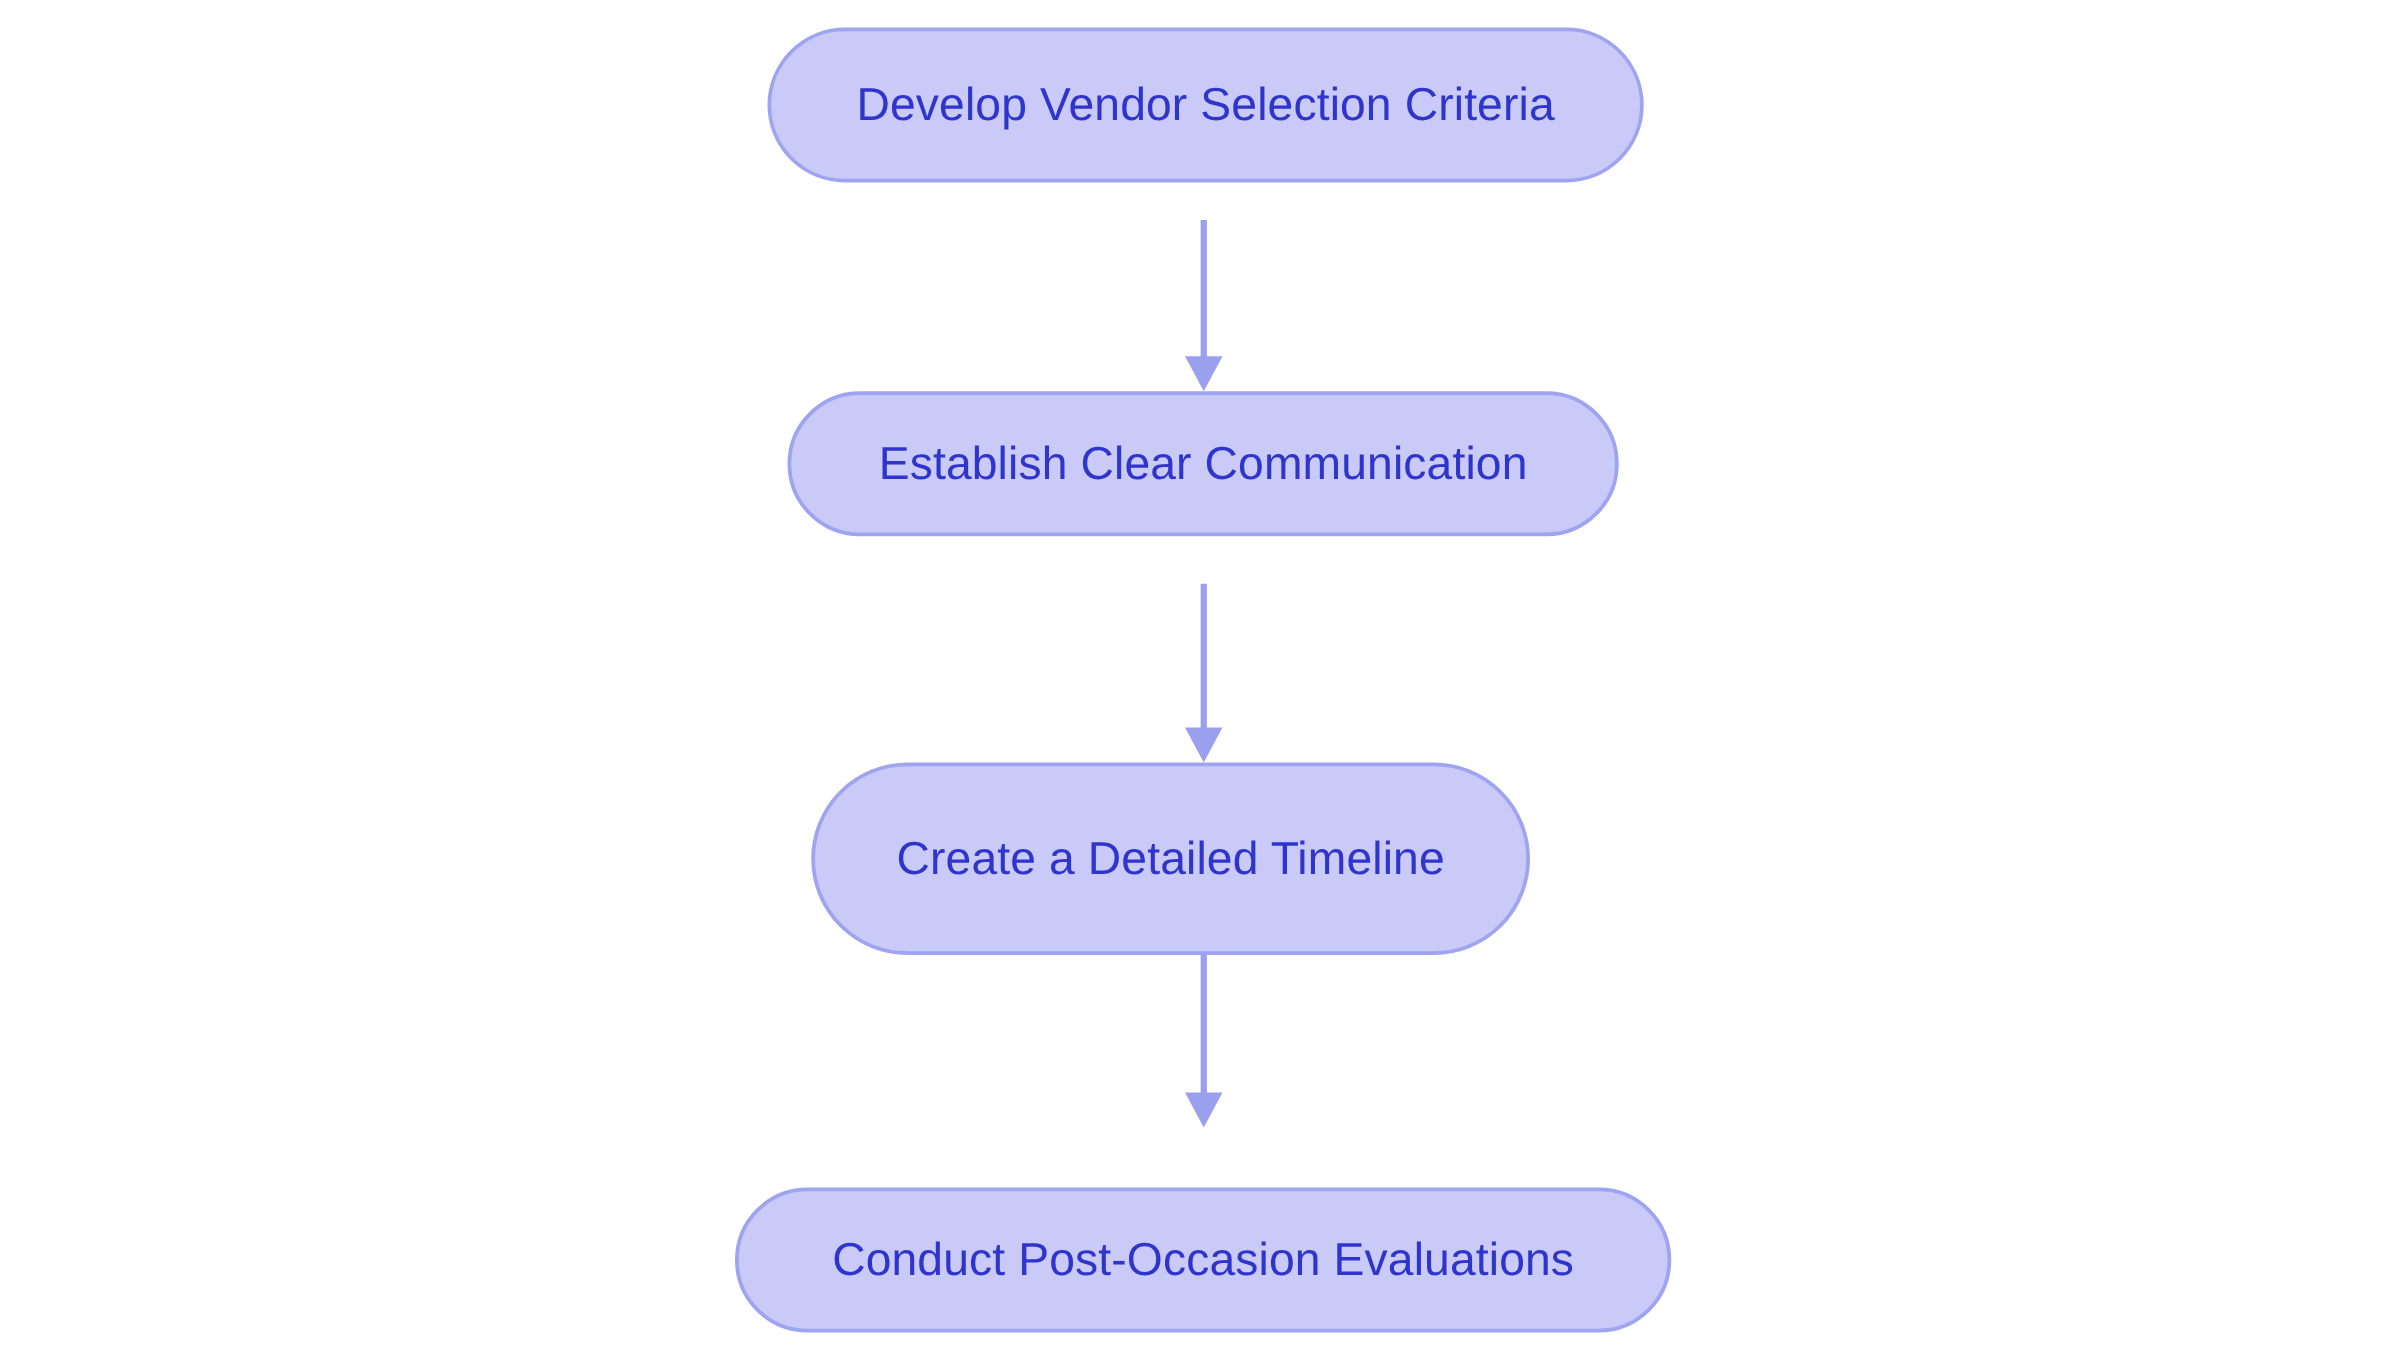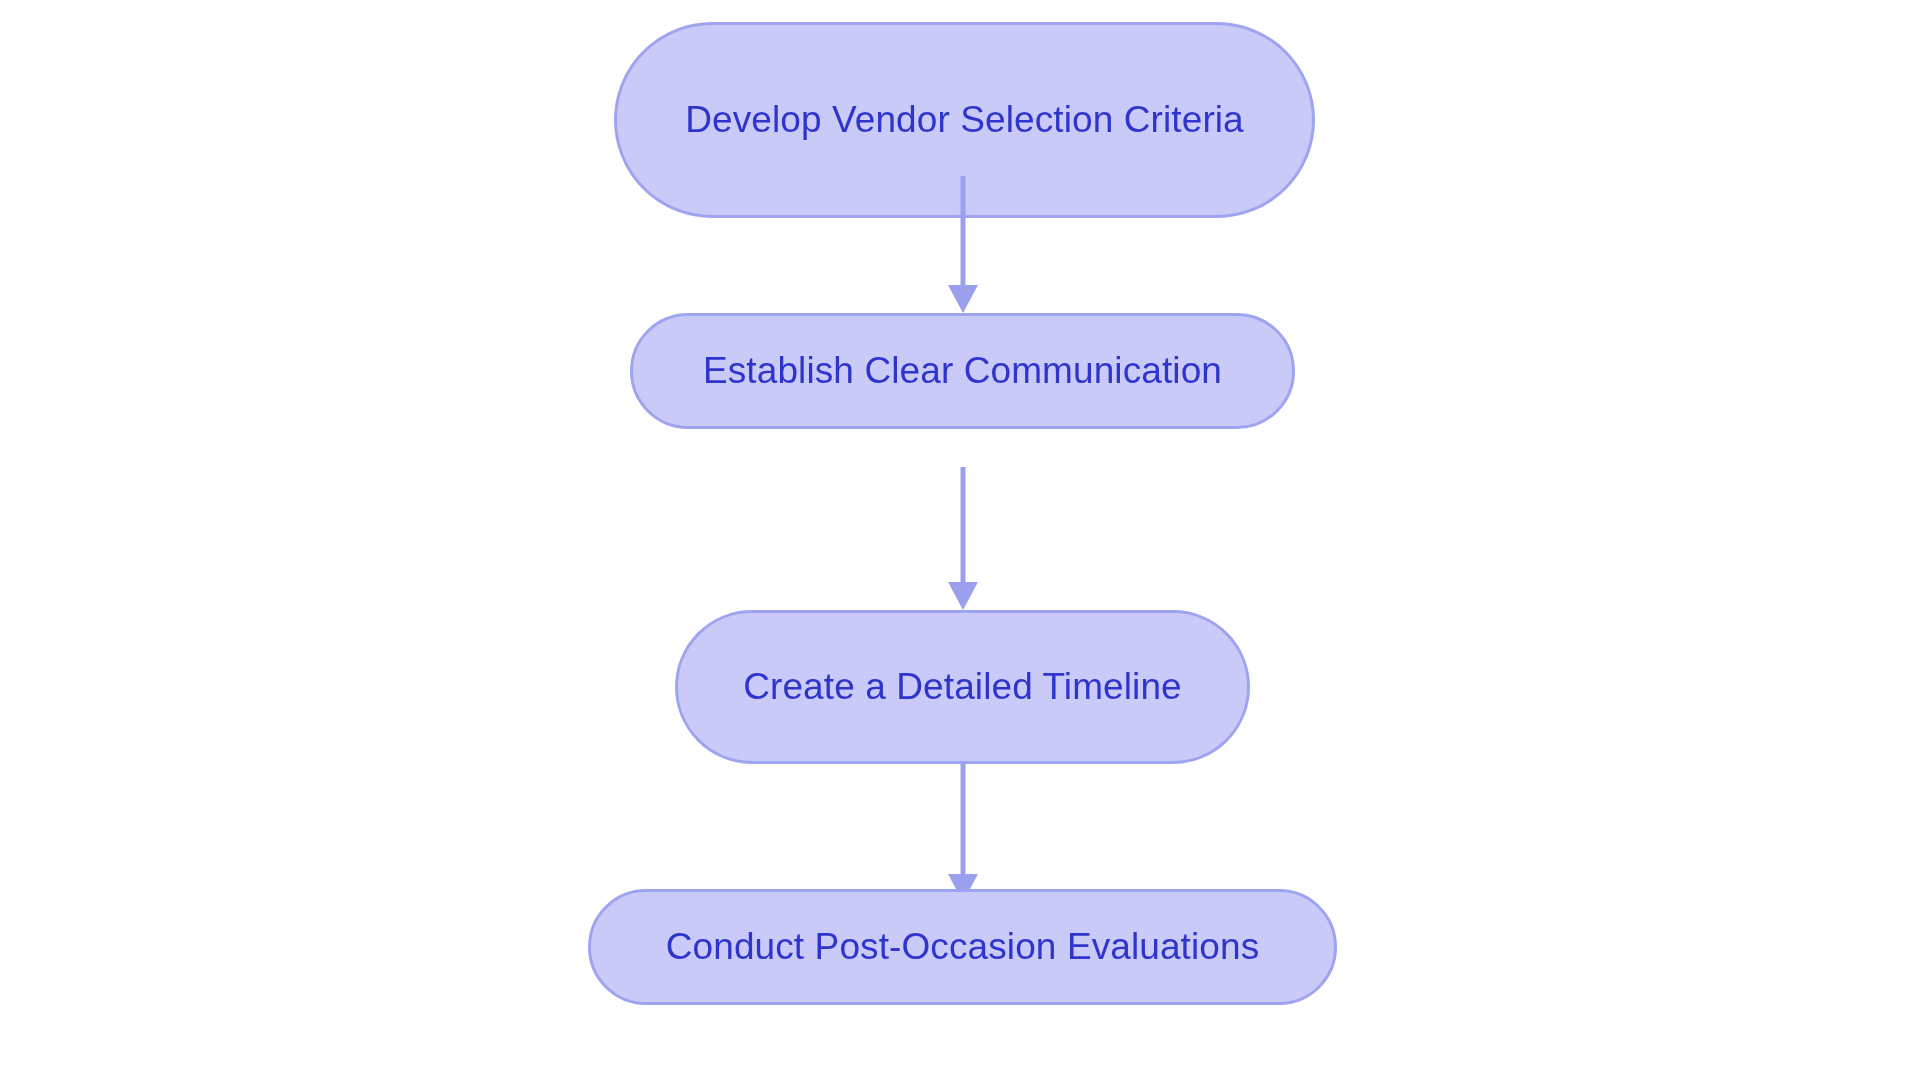--- a/index.html
+++ b/index.html
@@ -44,24 +44,24 @@
     white-space: nowrap;
     user-select: none;
   }
 
   .flow-edge {
     position: absolute;
     overflow: visible;
   }
 
   
-  #node-1 { left: 614px; top: 22px;  width: 701px; height: 196px; }
+  #node-1 { left: 614px; top: 22px;  width: 701px; height: 124px; }
   #node-2 { left: 630px; top: 313px; width: 665px; height: 116px; }
-  #node-3 { left: 675px; top: 610px; width: 575px; height: 154px; }
-  #node-4 { left: 588px; top: 889px; width: 749px; height: 116px; }
+  #node-3 { left: 649px; top: 610px; width: 575px; height: 154px; }
+  #node-4 { left: 588px; top: 950px; width: 749px; height: 116px; }
 
   
   #edge-1 { left: 933px; top: 176px; width: 60px; height: 137px; }
   #edge-2 { left: 933px; top: 467px; width: 60px; height: 143px; }
   #edge-3 { left: 933px; top: 764px; width: 60px; height: 138px; }
 </style>
 </head>
 <body>
 
 <div id="flowchart-canvas">

